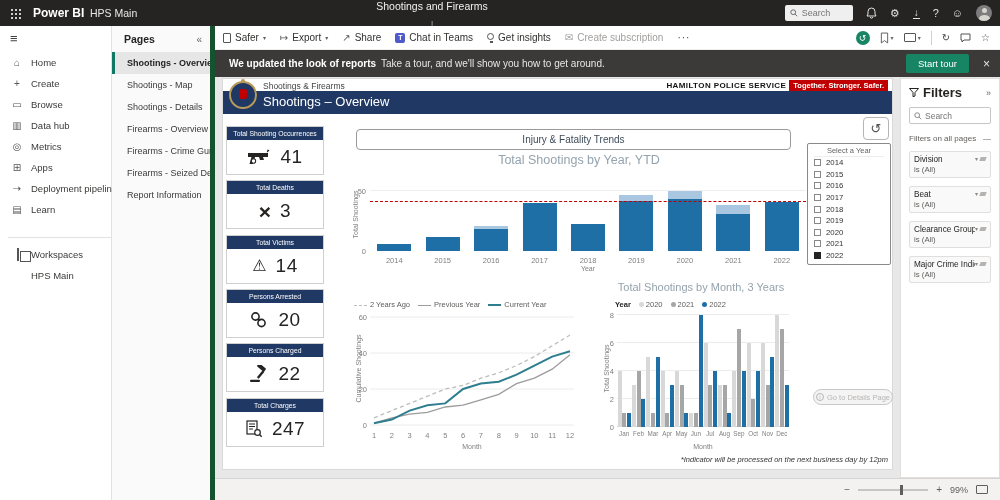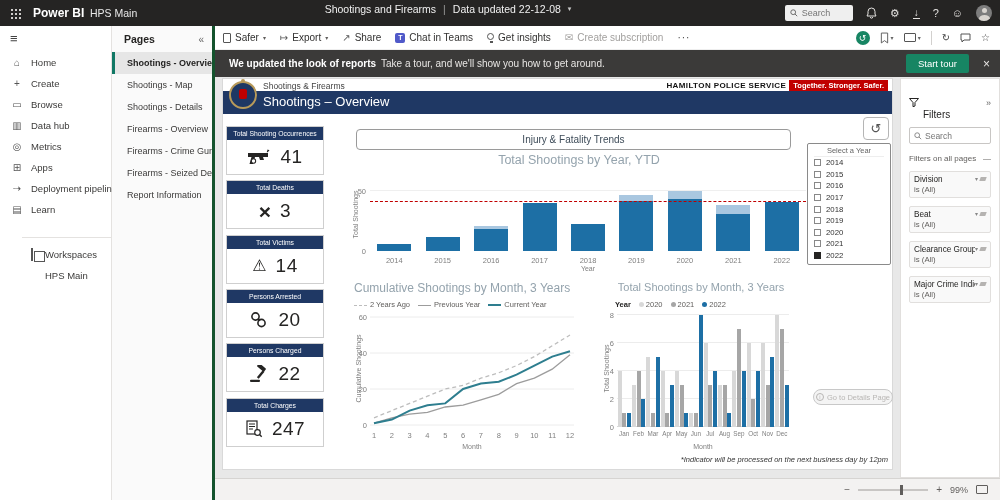--- a/index.html
+++ b/index.html
@@ -4,48 +4,48 @@
 <style>
   * { margin:0; padding:0; box-sizing:border-box; }
   html,body { width:1000px; height:500px; font-family:"Liberation Sans","DejaVu Sans",sans-serif; background:#fff; overflow:hidden; }
   .app { position:relative; width:1000px; height:500px; background:#fff; font-size:11px; color:#252423; }
 
   
   .topbar { position:absolute; left:0; top:0; width:1000px; height:26px; background:#252423; color:#fff; display:flex; align-items:center; }
   .waffle { position:absolute; left:10px; top:8px; width:11px; height:11px; background-image:radial-gradient(#cfcdcb 1px, transparent 1.3px); background-size:4px 4px; cursor:pointer; }
   .brand { position:absolute; left:33px; top:6px; font-size:12px; font-weight:bold; }
   .ws-name { position:absolute; left:90px; top:7px; font-size:10.5px; color:#e8e8e8; }
-  .tb-doc { position:absolute; left:448px; top:0; height:18px; transform:translateX(-50%); display:flex; align-items:center; gap:7px; font-size:10.5px; color:#f0f0f0; }
+  .tb-doc { position:absolute; left:432px; top:0; height:18px; transform:translateX(-50%); display:flex; align-items:center; gap:7px; font-size:10.5px; color:#f0f0f0;flex-direction:column; }
   .tb-doc .sep { opacity:.55; }
   .tb-doc .chev { font-size:7px; opacity:.8; }
   .tb-right { position:absolute; right:8px; top:0; height:26px; display:flex; align-items:center; gap:13px; }
   .tb-search { width:68px; height:16px; background:#efefef; border-radius:2px; display:flex; align-items:center; gap:4px; padding:0 5px; color:#555; }
   .tb-search input { border:none; outline:none; background:transparent; width:46px; font-size:9px; color:#333; font-family:inherit; }
   .tb-ic { color:#e4e2e0; font-size:11px; line-height:1; cursor:pointer; display:inline-flex; align-items:center; }
   .ic-dl { font-size:10px; border-bottom:1px solid #e4e2e0; padding:0 1px 0px 1px; }
   .avatar { width:16px; height:16px; border-radius:50%; background:#7d7d7d; position:relative; overflow:hidden; }
   .avatar::before { content:""; position:absolute; top:3px; left:5.5px; width:5px; height:5px; border-radius:50%; background:#d8d4cf; }
   .avatar::after { content:""; position:absolute; top:9.5px; left:2.5px; width:11px; height:7px; border-radius:50% 50% 0 0; background:#d8d4cf; }
 
   
   .leftnav { position:absolute; left:0; top:26px; width:112px; height:474px; background:#fff; border-right:1px solid #e4e2e0; }
   .hamburger { position:absolute; left:10px; top:5px; font-size:13px; color:#444; cursor:pointer; }
   .nav-items { position:absolute; left:0; top:26px; width:112px; }
   .nav-item { display:flex; align-items:center; height:21px; padding-left:11px; gap:8px; cursor:pointer; color:#3b3a39; }
   .nav-ic { width:12px; font-size:10px; color:#555; text-align:center; flex:0 0 12px; }
   .nav-lb { font-size:9.5px; white-space:nowrap; overflow:hidden; }
   .nav-div { height:1px; background:#e4e2e0; margin:6px 8px; }
-  .nav-side { position:absolute; left:14px; top:205px; width:124px; }
+  .nav-side { position:absolute; left:0; top:205px; width:124px; }
   .nav-arr { margin-left:auto; margin-right:8px; font-size:8px; color:#777; }
   .ic-ws { width:9px; height:9px; border:1px solid #555; position:relative; flex:0 0 9px; margin-left:1px; }
   .ic-ws::after { content:""; position:absolute; left:2px; top:2px; width:9px; height:9px; border:1px solid #555; background:#fff; }
   .ic-orgws { width:12px; height:12px; border-radius:50%; background:#a19f9d; flex:0 0 12px; }
 
   
-  .pages-panel { position:absolute; left:112px; top:26px; width:103px; height:474px; background:#fafafa; border-right:3px solid #14532d; }
+  .pages-panel { position:absolute; left:112px; top:26px; width:103px; height:474px; background:#fafafa; border-right:5px solid #14532d; }
   .pages-head { display:flex; align-items:center; height:26px; padding:0 8px 0 12px; }
   .pages-title { font-size:10.5px; font-weight:bold; }
   .pages-collapse { margin-left:auto; color:#666; font-size:10px; cursor:pointer; }
   .page-item { height:22px; line-height:22px; padding-left:12px; font-size:9px; color:#3b3a39; white-space:nowrap; overflow:hidden; cursor:pointer; border-left:3px solid transparent; }
   .page-item.sel { background:#e6e6e6; border-left:3px solid #117865; font-weight:bold; color:#201f1e; }
 
   
   .toolbar { position:absolute; left:215px; top:26px; width:785px; height:24px; background:#fff; display:flex; align-items:center; padding-left:8px; border-bottom:1px solid #eee; }
   .t-item { display:flex; align-items:center; gap:4px; font-size:10px; color:#323130; margin-right:14px; cursor:pointer; white-space:nowrap; }
   .t-item.dis { color:#a19f9d; cursor:default; }
@@ -140,21 +140,21 @@
   .details-btn { position:absolute; left:590px; top:310px; width:80px; height:16px; border:1px solid #c8c8c8; border-radius:9px; background:#f4f4f4; display:flex; align-items:center; justify-content:center; gap:3px; font-size:7.5px; color:#b8b6b4; cursor:pointer; }
   .info-ic { width:8px; height:8px; border:1px solid #b8b6b4; border-radius:50%; font-size:6px; display:inline-flex; align-items:center; justify-content:center; }
   .daterange { position:absolute; left:588px; top:334px; width:80px; border:2px solid #1f3864; background:#fff; }
   .dr-h { background:#1f3864; color:#fff; font-size:8.5px; text-align:center; padding:1px 0 2px; }
   .dr-v { font-size:7.5px; color:#1f3864; font-weight:bold; text-align:center; padding:5px 0 6px; }
   .footnote { position:absolute; right:4px; top:376px; font-size:7.5px; font-style:italic; color:#333; }
 
   
   .filters { position:absolute; left:685px; top:1px; width:100px; height:400px; background:#fff; border:1px solid #e1dfdd; padding:6px 8px; }
   .f-head { display:flex; align-items:center; gap:4px; }
-  .f-title { font-size:10px; font-weight:normal;margin-top:24px; }
+  .f-title { font-size:13px; font-weight:bold; }
   .f-expand { margin-left:auto; font-size:9px; color:#666; cursor:pointer; }
   .f-search { margin-top:7px; height:17px; border:1px solid #c8c6c4; border-radius:2px; display:flex; align-items:center; gap:3px; padding:0 4px; }
   .f-search input { border:none; outline:none; width:58px; font-size:8.5px; font-family:inherit; color:#333; background:transparent; }
   .f-section { margin-top:10px; display:flex; align-items:center; font-size:8px; color:#605e5c; }
   .f-section .minus { margin-left:auto; cursor:pointer; }
   .f-card { margin-top:8px; border:1px solid #e1dfdd; background:#f9f9f9; border-radius:2px; padding:3px 4px; cursor:pointer; }
   .f-row { display:flex; align-items:flex-start; }
   .f-name { font-size:8.2px; color:#252423; white-space:nowrap; overflow:hidden; max-width:62px; }
   .f-ics { margin-left:auto; display:flex; gap:2px; color:#888; font-size:6px; align-items:center; }
   .ic-eraser { width:6px; height:4px; background:#b5b3b1; transform:skewX(-20deg); display:inline-block; }
@@ -522,21 +522,20 @@
               <span class="sl-lb">2021</span>
             </div>
             <div class="sl-row">
               <span class="sl-cb on"></span>
               <span class="sl-lb">2022</span>
             </div>
           </div>
       </div>
 
       <div id="chart-cum">
-        <div class="c-title">Cumulative Shootings by Month, 3 Years</div>
         <div class="legend-row" id="cum-legend">
             <span><span class="leg-line" style="border-top: 1.5px dashed rgb(189, 189, 189);"></span><span>2 Years Ago</span></span>
             <span><span class="leg-line" style="border-top: 1.5px solid rgb(156, 156, 156);"></span><span>Previous Year</span></span>
             <span><span class="leg-line" style="border-top: 2px solid rgb(46, 126, 143);"></span><span>Current Year</span></span>
           </div>
         <span class="ylab-rot" style="left:-24px;top:86px;">Cumulative Shootings</span>
         <div id="cum-plot">
             <span class="tick" style="left: -18px; width: 15px; text-align: right; top: 108px;">0</span>
             <span class="tick" style="left: -18px; width: 15px; text-align: right; top: 72px;">20</span>
             <span class="tick" style="left: -18px; width: 15px; text-align: right; top: 36px;">40</span>

